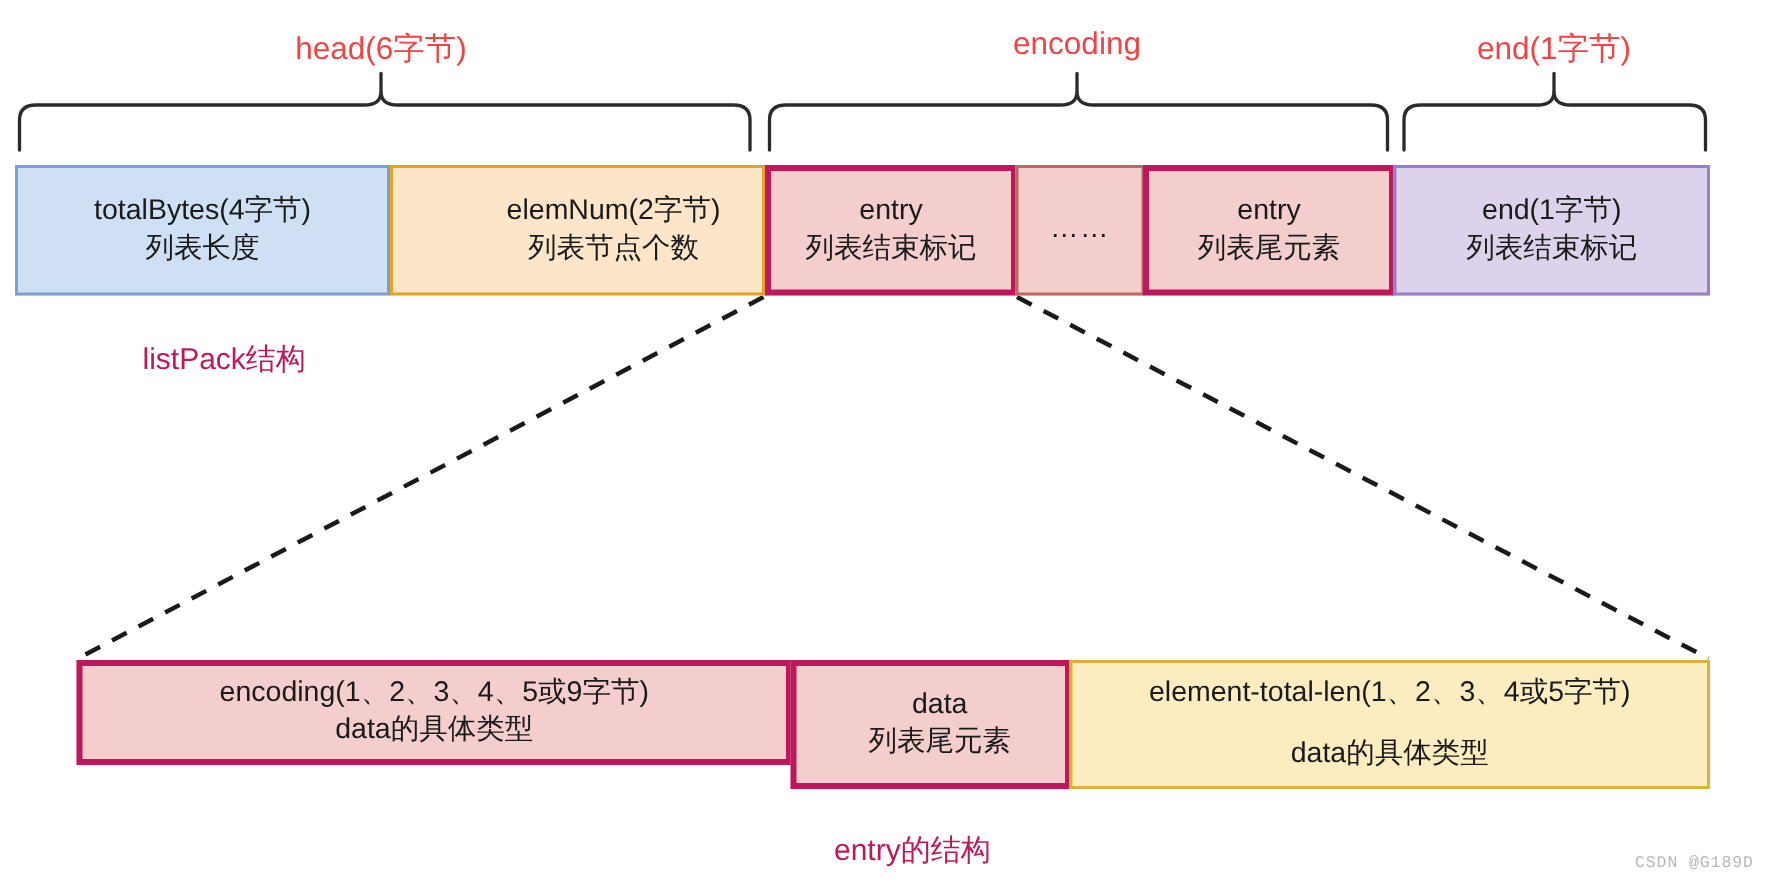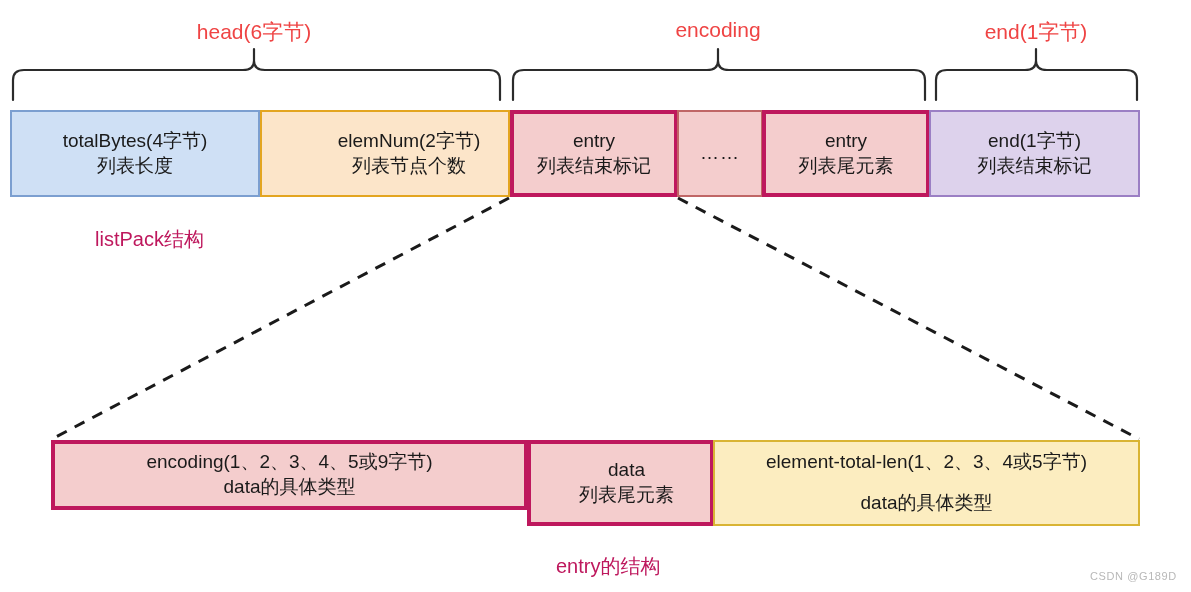--- a/index.html
+++ b/index.html
@@ -148,15 +148,15 @@
     <span class="l2">列表尾元素</span>
   </div>
 
   <div class="box yellow" style="left:713px; top:440px; width:427px; height:86px;gap:16px;">
     <span class="l1">element-total-len(1、2、3、4或5字节)</span>
     <span class="l2">data的具体类型</span>
   </div>
 
   <div class="caption" style="left:556px; top:553px;">entry的结构</div>
 
-  <div class="watermark" style="left:1090px; top:570px;">CSDN @G189D</div>
+  <div class="watermark" style="left:1090px; top:570px;font-family:Liberation Mono, monospace;">CSDN @G189D</div>
 
 </div>
 
 </body></html>

